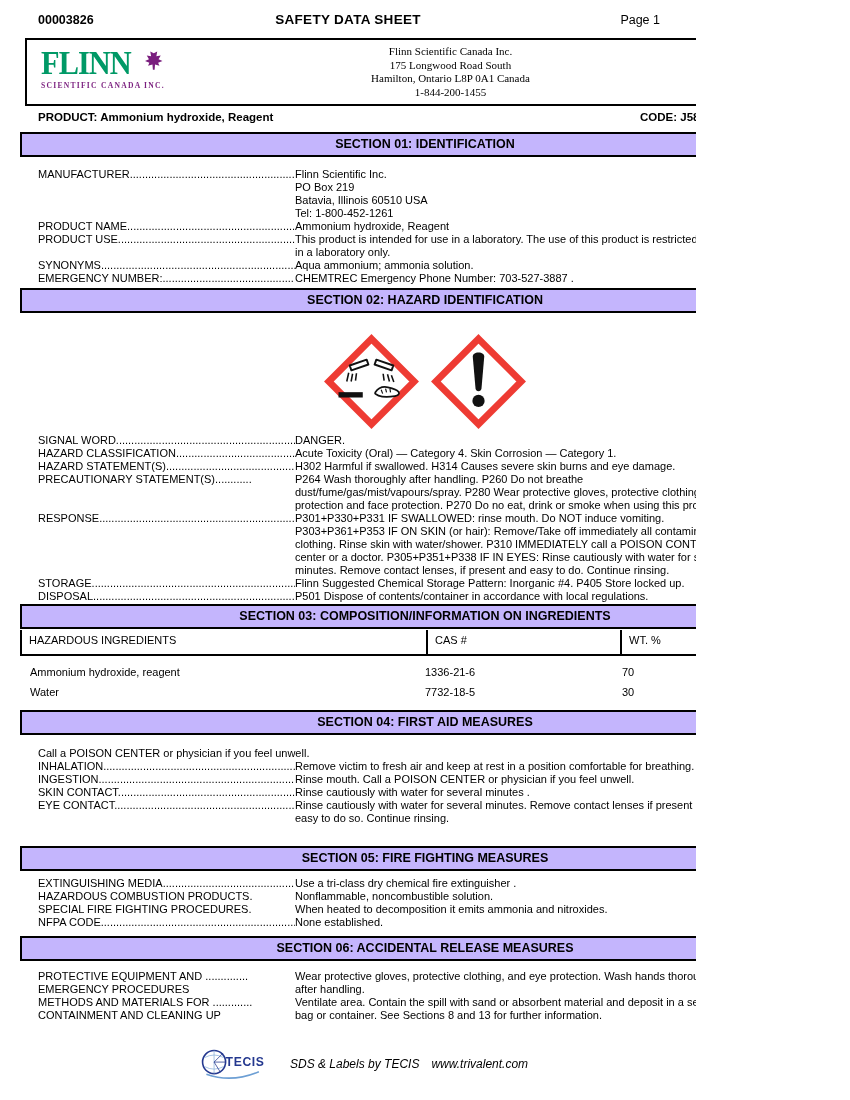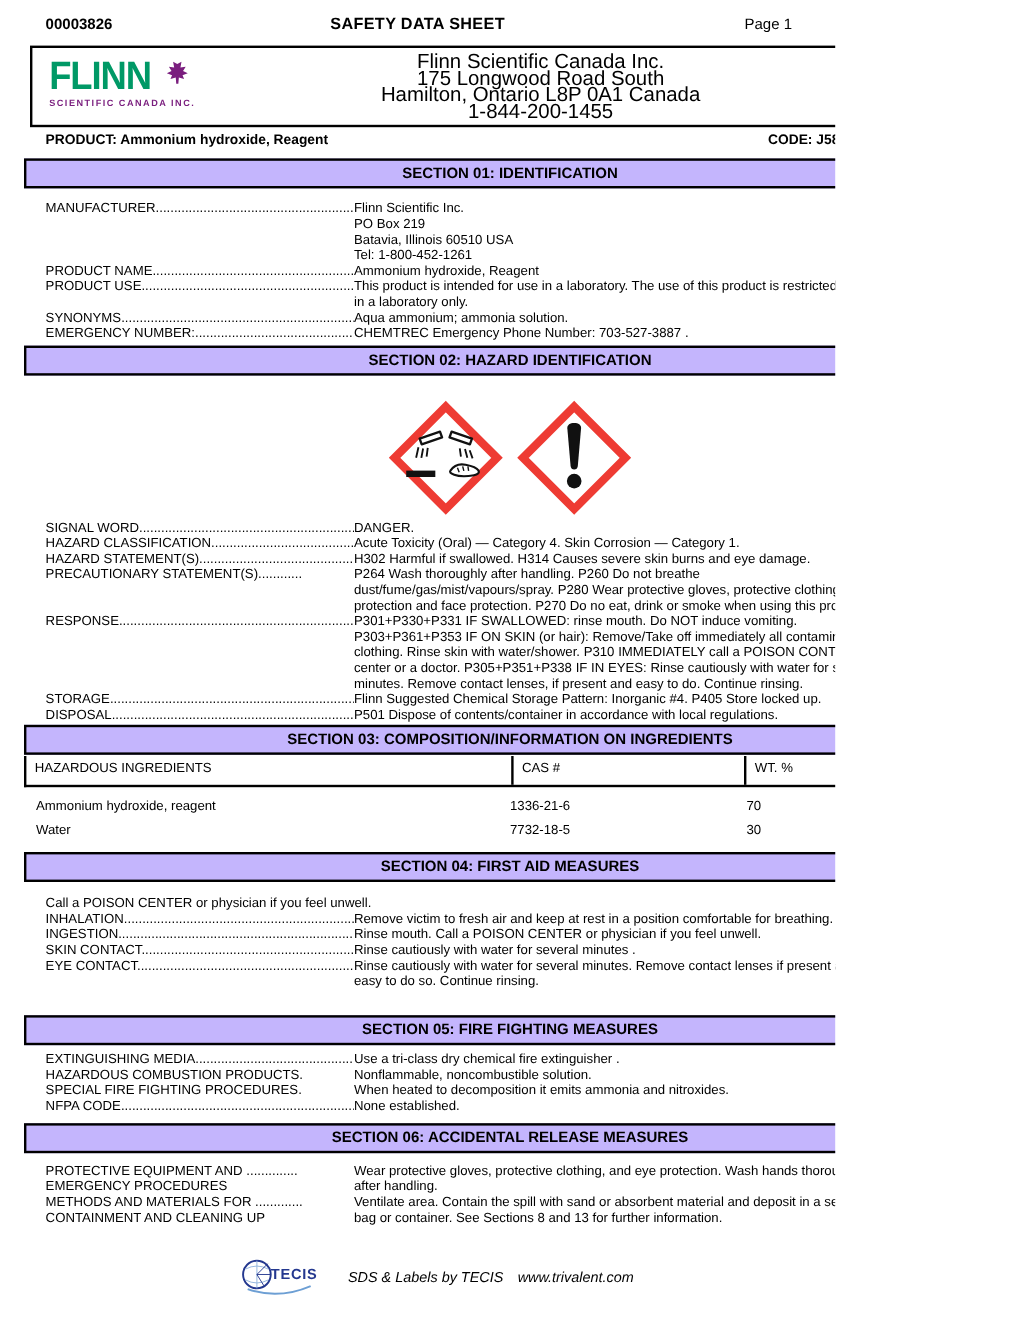--- a/index.html
+++ b/index.html
@@ -7,27 +7,27 @@
   body { width:850px; height:1100px; font-family:"Liberation Sans", sans-serif; color:#000; }
   .page { position:relative; width:696px; height:1100px; overflow:hidden; background:#fff; }
 
   
   .topline { position:absolute; top:12px; left:20px; right:20px; display:flex; align-items:baseline; }
   .doc-number { width:200px; padding-left:18px; font-weight:bold; font-size:12.5px; }
   .doc-title  { flex:1; text-align:center; font-weight:bold; font-size:13.5px; letter-spacing:.3px; }
   .page-label { width:200px; text-align:right; padding-right:16px; font-weight:normal; font-size:12.5px; }
 
   
-  .company-box { position:absolute; top:38px; left:25px; width:803px; height:68px; border:2px solid #000; }
+  .company-box { position:absolute; top:38px; left:25px; width:803px; height:68px; border:2px solid #000;font-family:Liberation Serif, serif; }
   .flinn-logo { position:absolute; left:14px; top:8px; }
   .flinn-row { display:flex; align-items:flex-start; }
   .flinn-word { font-weight:bold; font-size:33px; line-height:30px; color:#009966; letter-spacing:-1px; transform:scaleX(.92); transform-origin:left; }
   .flinn-leaf { margin-left:2px; margin-top:1px; }
   .flinn-sub { margin-top:3px; font-size:7.6px; font-weight:bold; letter-spacing:1.25px; color:#7A1E7E; white-space:nowrap; }
-  .company-address { position:absolute; left:0; right:0; top:5px; text-align:center; font-size:17px; line-height:13.5px;padding-left:48px; }
+  .company-address { position:absolute; left:0; right:0; top:5px; text-align:center; font-size:11px; line-height:13.5px;padding-left:48px; }
 
   
   .product-line { position:absolute; top:111px; left:0; width:850px; height:16px; font-weight:bold; font-size:11.5px; }
   .product-line .product { position:absolute; left:38px; top:0; }
   .product-line .code    { position:absolute; left:640px; top:0; }
 
   
   .sechead { position:absolute; left:20px; width:810px; border:2px solid #000; text-align:center;
              font-weight:bold; font-size:12.5px; padding:3px 0 4px; background:#c4b5fd; }
 

